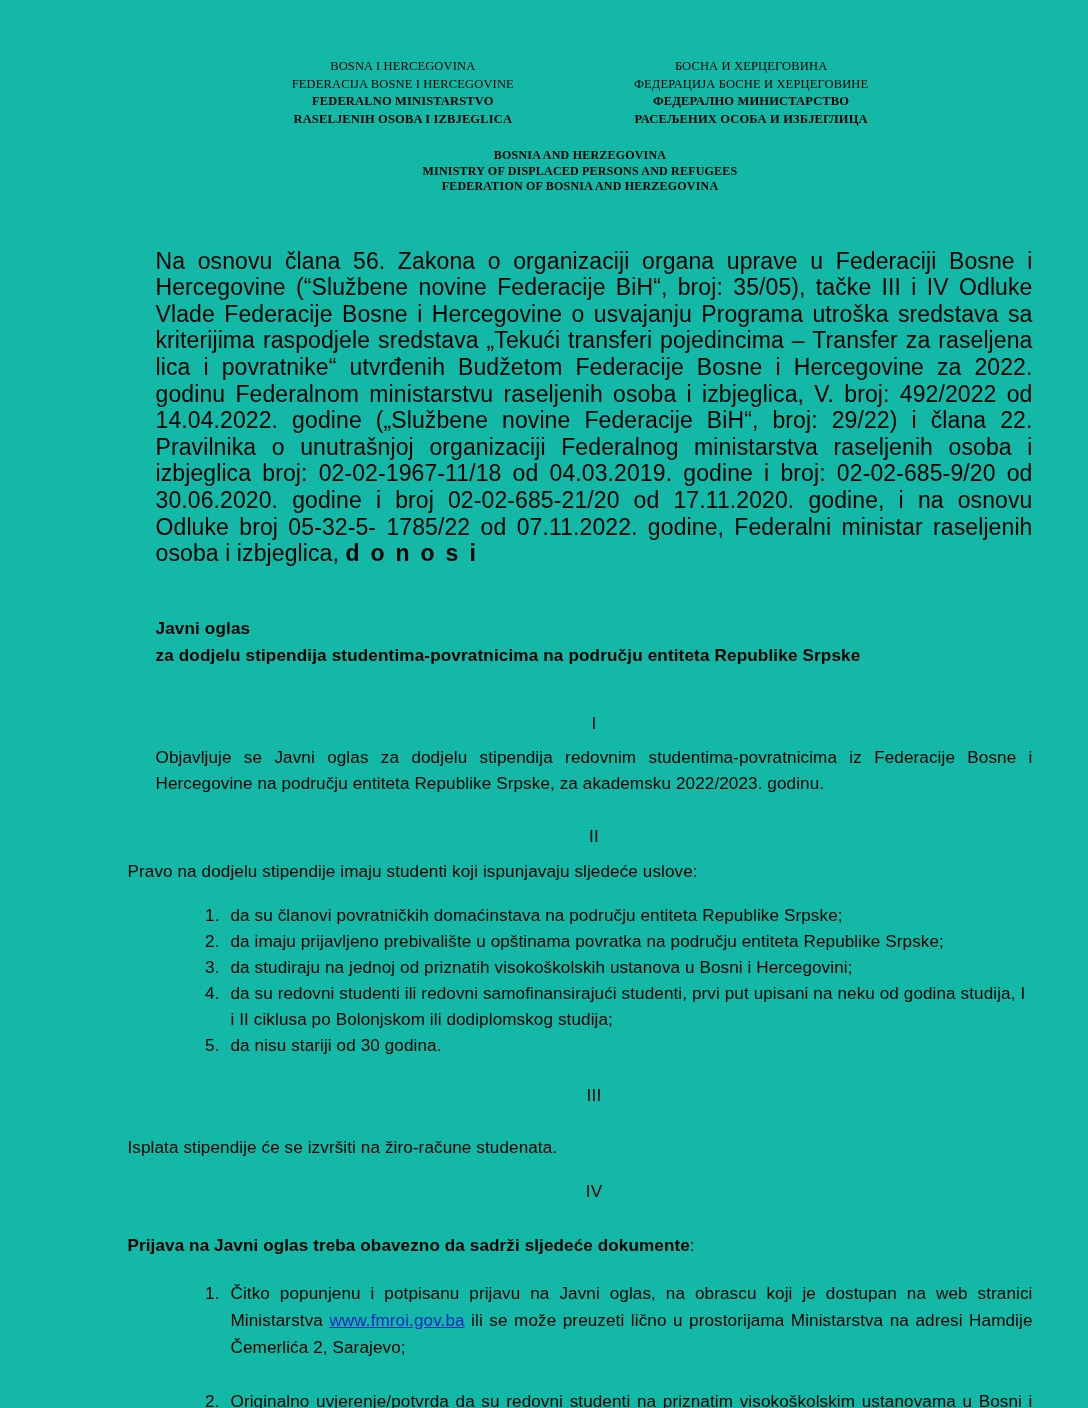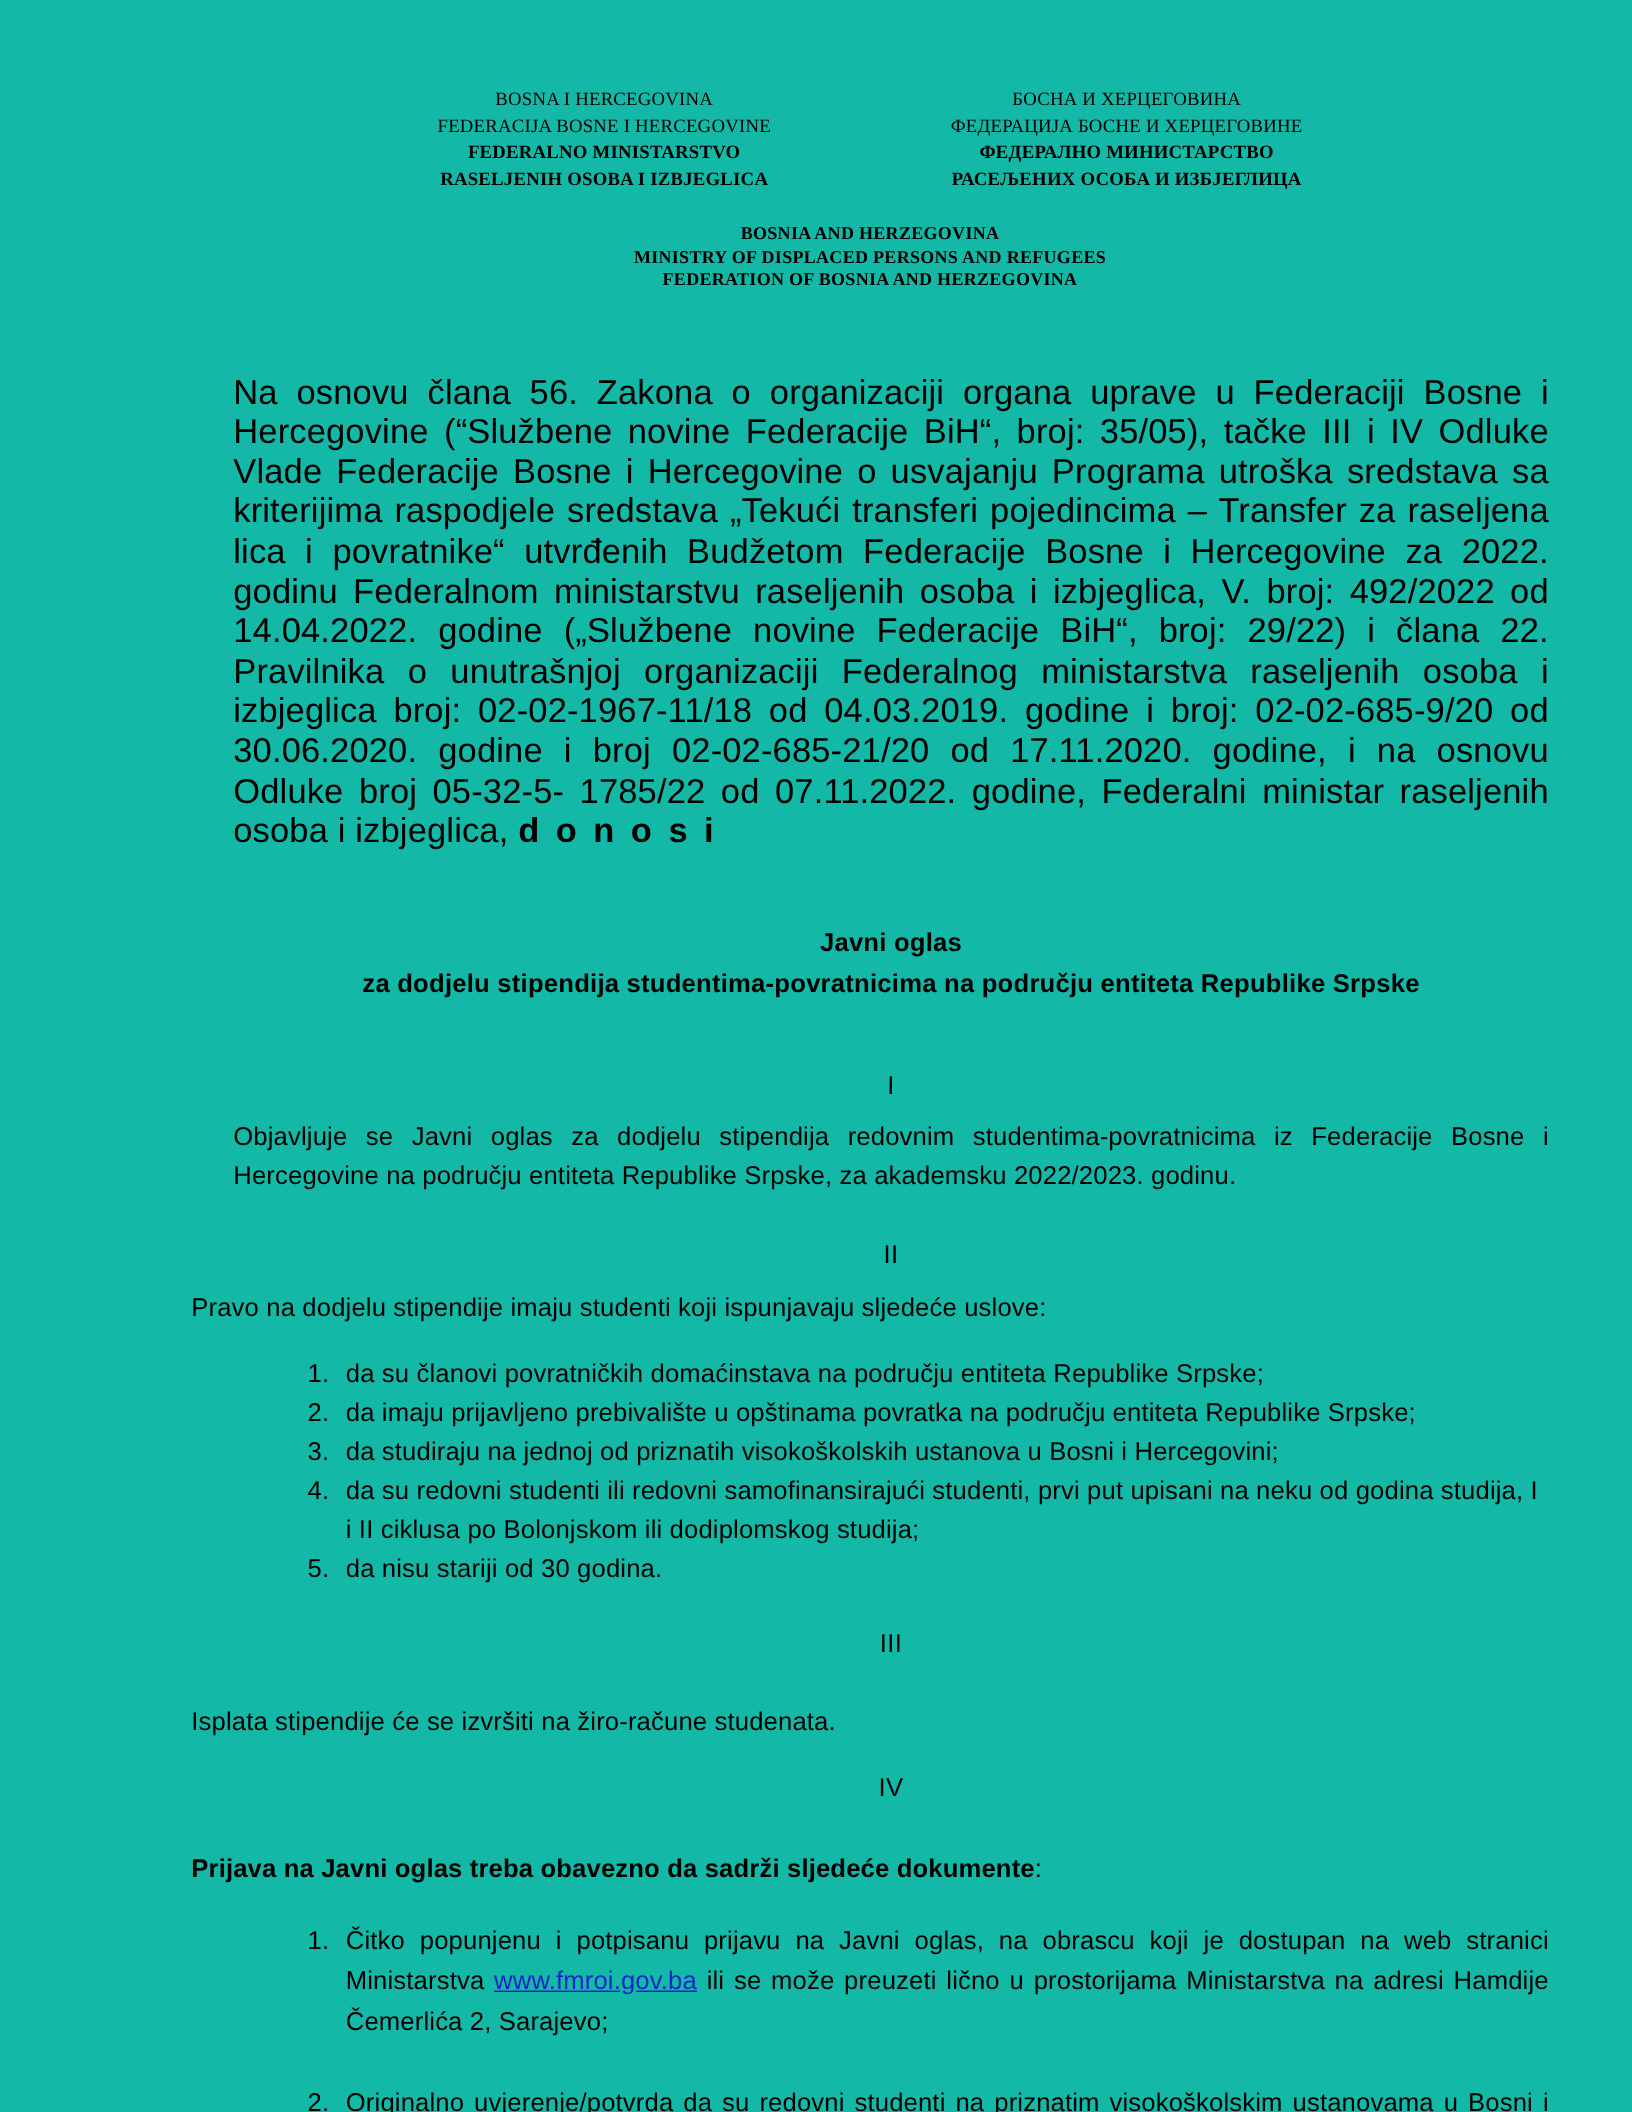--- a/index.html
+++ b/index.html
@@ -70,21 +70,21 @@
     margin-top: 53px;
     text-align: justify;
   }
   #intro-paragraph .donosi {
     font-weight: bold;
     letter-spacing: 2.3px;
   }
 
   .title-block {
     margin-top: 48px;
-    text-align: center;
+    text-align: left;
     font-size: 17.1px;
     line-height: 27px;
     font-weight: bold;
     letter-spacing: 0.15px;
   }
   .title-block .t1 { display: block; }
   .title-block .t2 { display: block; }
 
   .roman {
     text-align: center;

